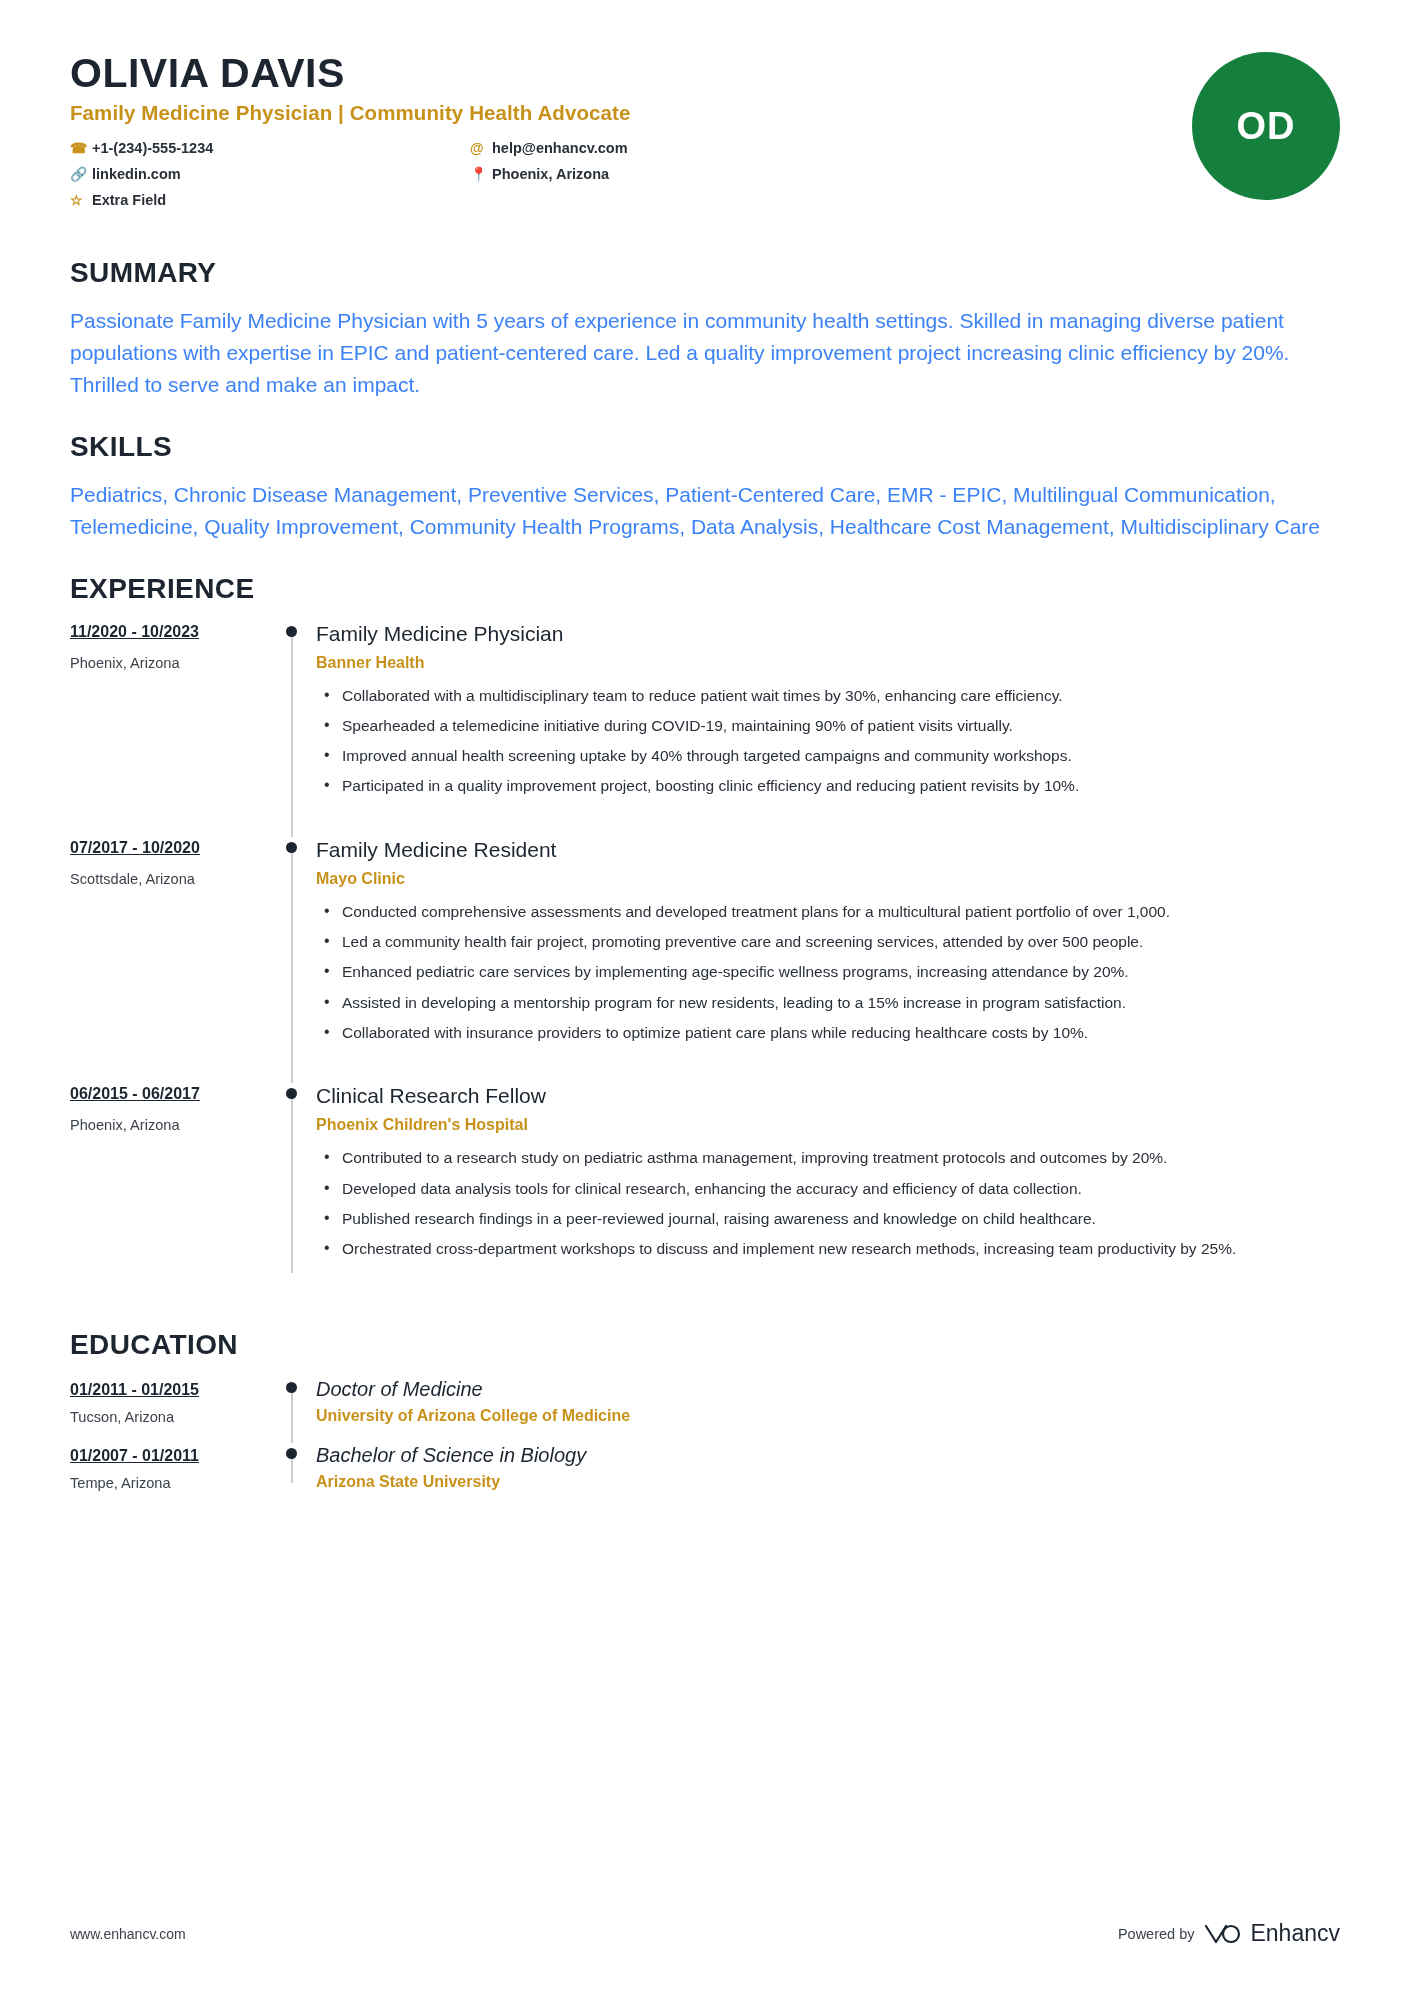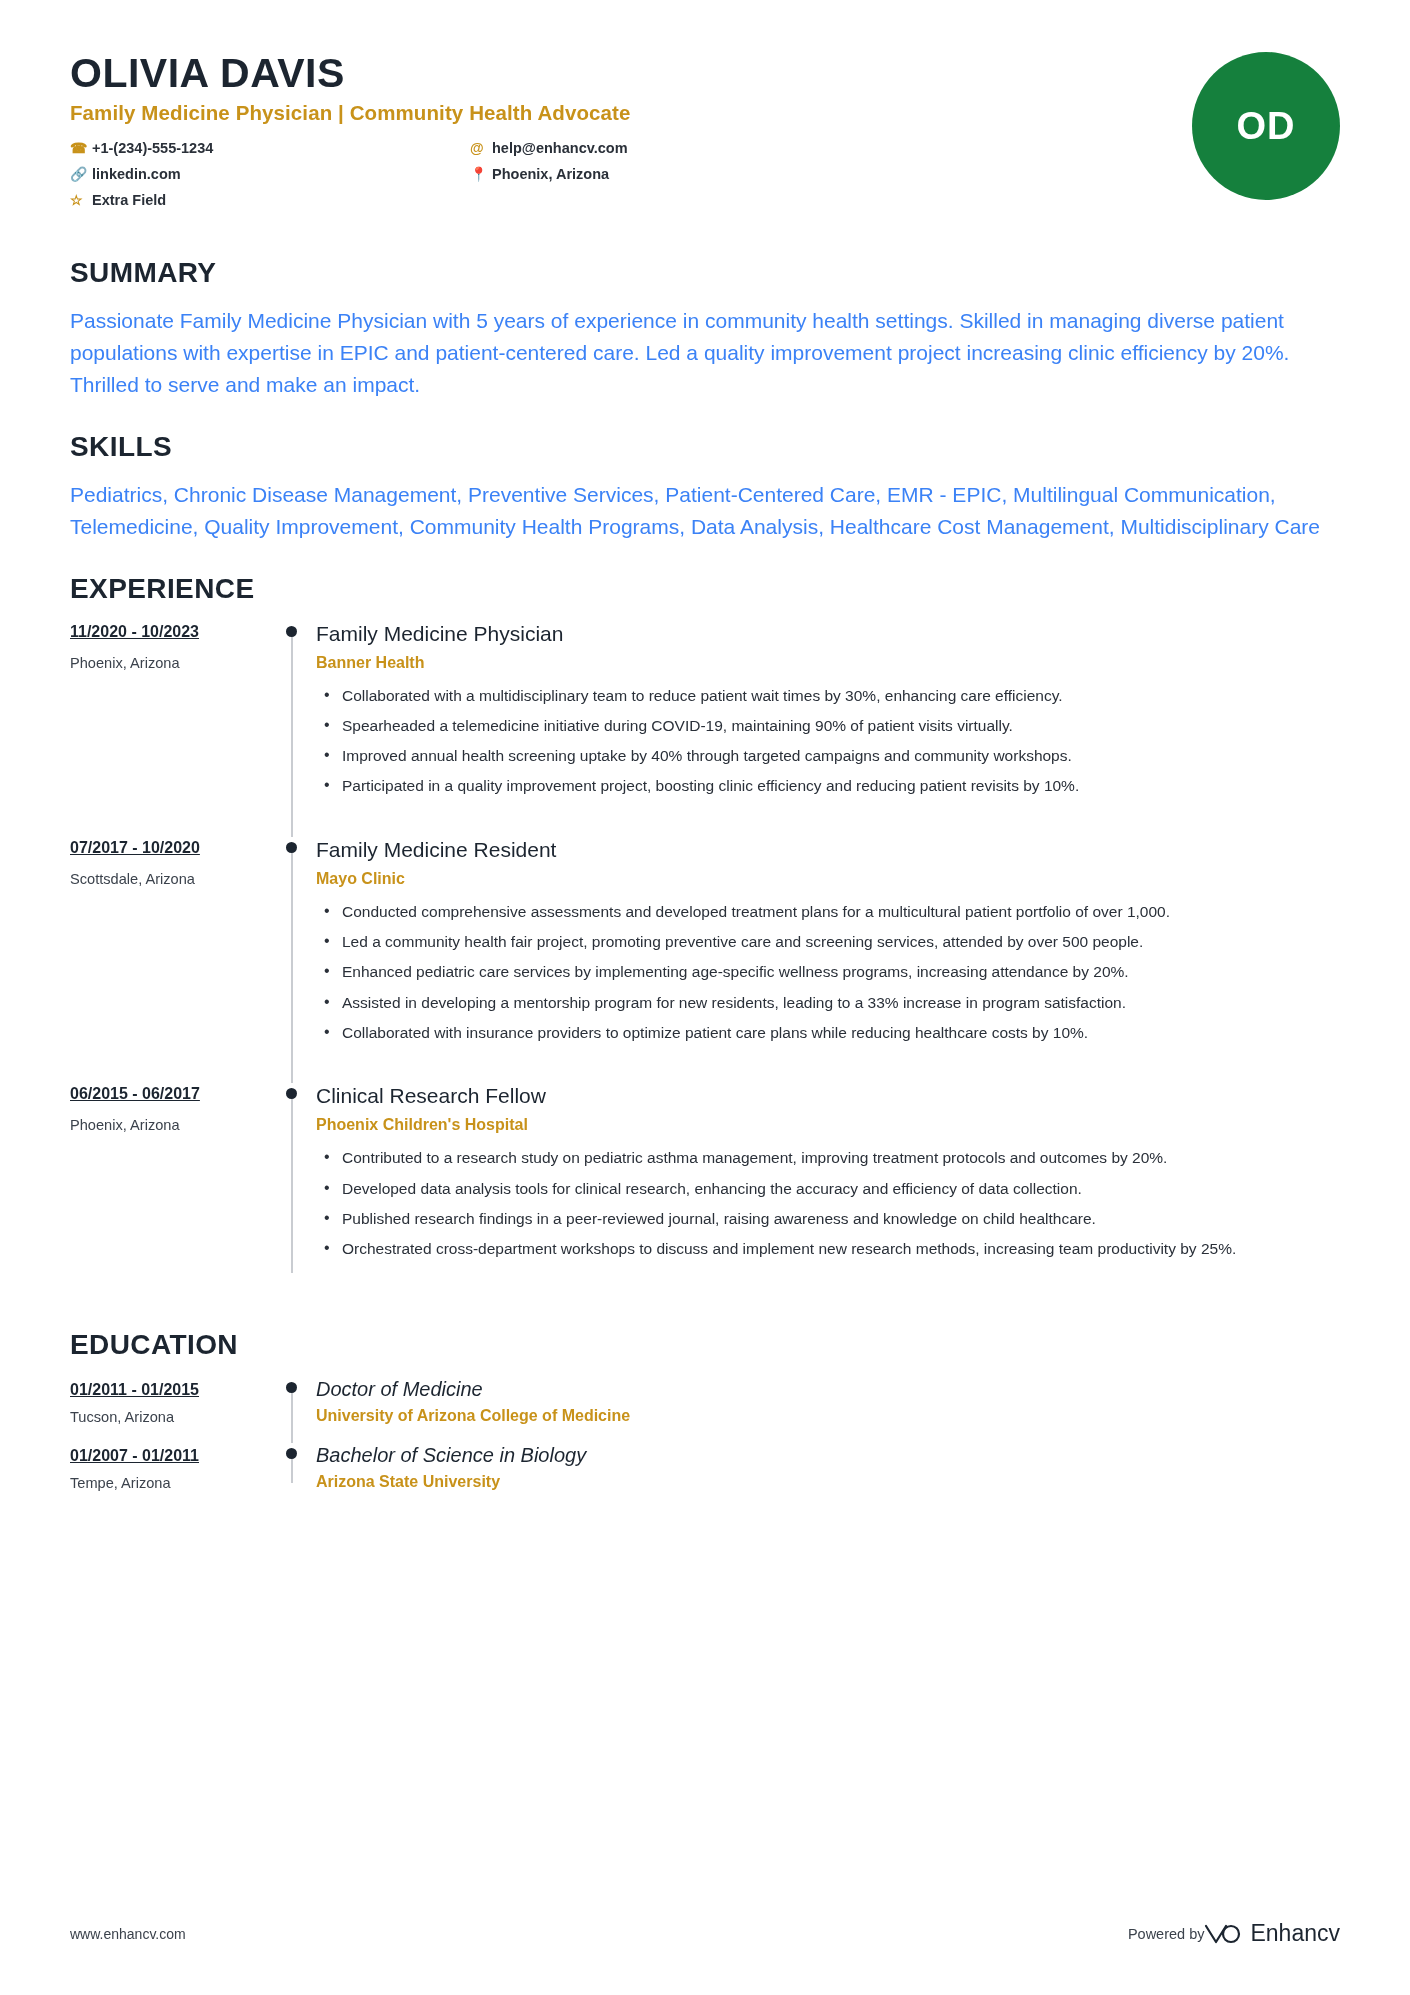--- a/index.html
+++ b/index.html
@@ -195,20 +195,21 @@
     bottom: 48px;
     display: flex;
     align-items: center;
     justify-content: space-between;
     font-size: 14px;
     color: #3b424c;
   }
   .powered {
     display: flex;
     align-items: center;
+    gap: 10px;
     color: #3b424c;
     font-size: 14.5px;
   }
   .brand {
     display: flex;
     align-items: center;
     gap: 8px;
     color: #1c2530;
     font-size: 23px;
     font-weight: 500;
@@ -299,21 +300,21 @@
         <div class="line"></div>
         <div class="dot"></div>
       </div>
       <div class="entry-body">
         <div class="entry-title">Family Medicine Resident</div>
         <div class="entry-org">Mayo Clinic</div>
         <ul class="bullets">
           <li>Conducted comprehensive assessments and developed treatment plans for a multicultural patient portfolio of over 1,000.</li>
           <li>Led a community health fair project, promoting preventive care and screening services, attended by over 500 people.</li>
           <li>Enhanced pediatric care services by implementing age-specific wellness programs, increasing attendance by 20%.</li>
-          <li>Assisted in developing a mentorship program for new residents, leading to a 33% increase in program satisfaction.</li>
+          <li>Assisted in developing a mentorship program for new residents, leading to a 15% increase in program satisfaction.</li>
           <li>Collaborated with insurance providers to optimize patient care plans while reducing healthcare costs by 10%.</li>
         </ul>
       </div>
     </div>
 
     <div class="entry">
       <div class="entry-left">
         <div class="entry-date">06/2015 - 06/2017</div>
         <div class="entry-loc">Phoenix, Arizona</div>
       </div>

